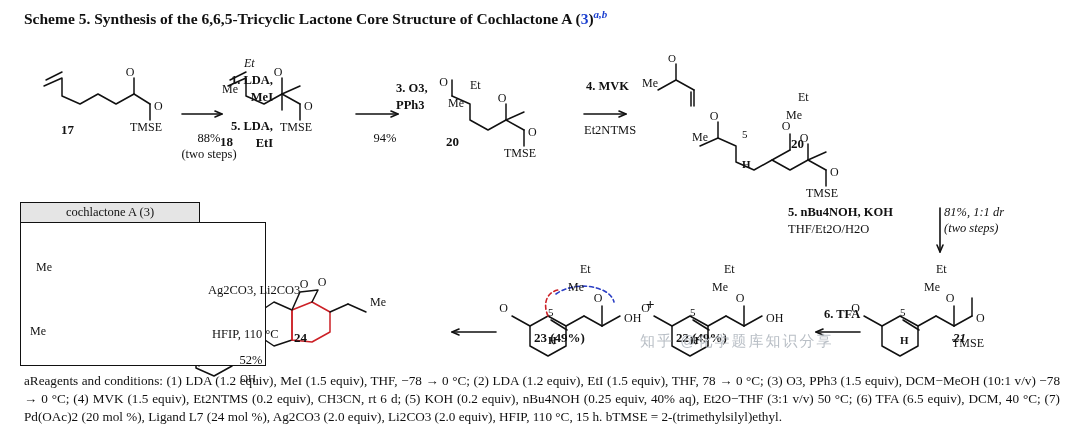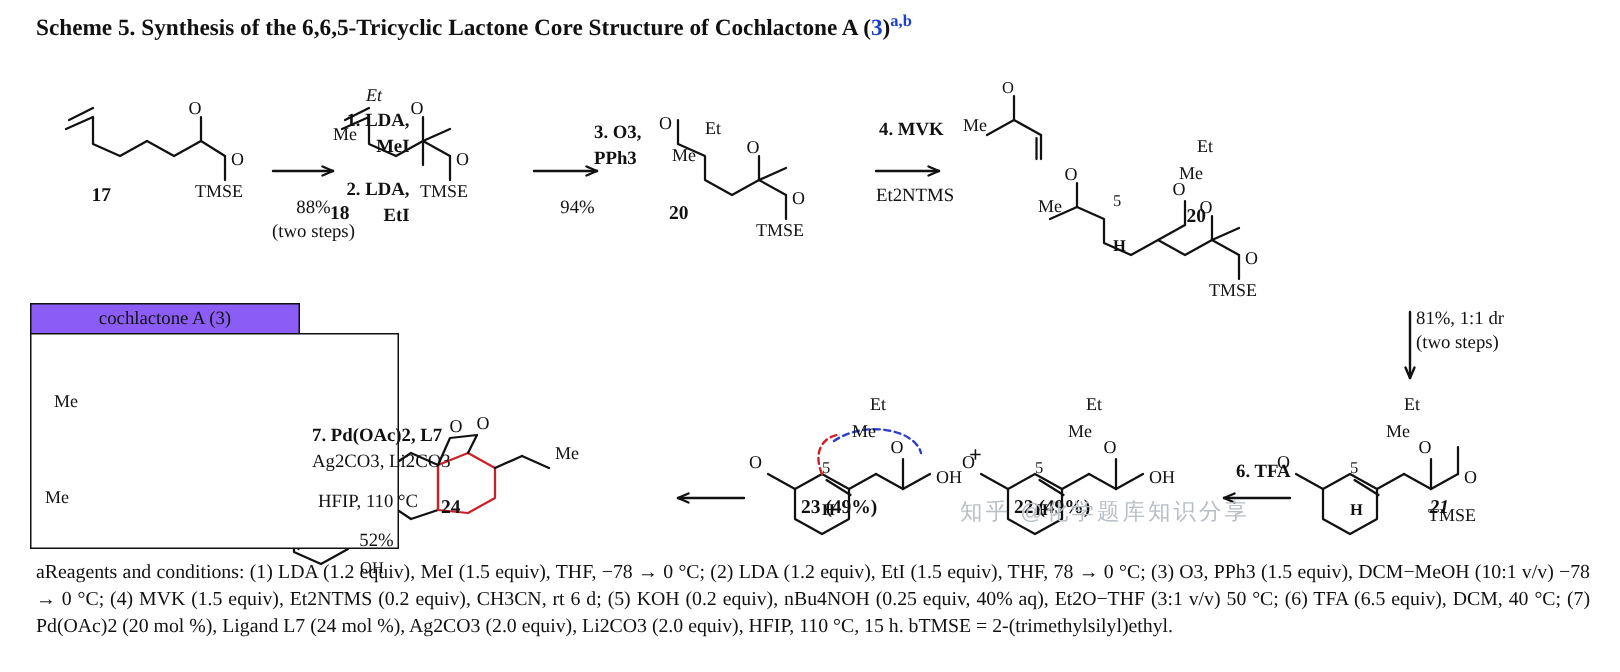--- a/index.html
+++ b/index.html
@@ -8,42 +8,42 @@
     background:#ffffff;
     font-family:"Liberation Serif", serif;
     color:#111;
     position:relative;
     overflow:hidden;
   }
   .title {
     position:absolute; left:24px; top:8px; right:20px;
     font-size:15.5px; font-weight:bold; line-height:1.25;
   }
-  .title .sup { font-size:11px; vertical-align:super; color:#1a3fd0;margin-top:38px; }
+  .title .sup { font-style:italic; font-size:11px; vertical-align:super; color:#1a3fd0;margin-top:38px; }
   .title .blue { color:#1a3fd0; }
   .scheme { position:absolute; left:0; top:34px; width:1080px; height:330px; }
   .footnote {
     position:absolute; left:24px; top:372px; right:20px;
     font-size:13.2px; line-height:1.38; text-align:justify;
   }
   .lbl {
     position:absolute; font-weight:bold; font-size:13px;
     font-family:"Liberation Serif", serif;
   }
   .cond {
     position:absolute; font-size:12.5px; line-height:1.35;
     font-family:"Liberation Serif", serif; text-align:center;
   }
   .cond b { font-weight:bold; }
   .yield { position:absolute; font-size:12.5px; text-align:center; line-height:1.3; }
   .boxed {
     position:absolute; border:1.4px solid #111; background:#ffffff;
   }
   .boxhdr {
-    position:absolute; background:#8b5cf6; border:1.4px solid #111;
+    position:absolute; background:#e5e5e5; border:1.4px solid #111;
     border-bottom:none; font-size:12.5px; text-align:center;
     padding-top:2px; box-sizing:border-box;
   }
   .watermark {
     position:absolute; font-size:15px; color:#b9bfc6; letter-spacing:2px;
     font-family:"Liberation Sans", sans-serif;
   }
   svg { overflow:visible; }
   text { font-family:"Liberation Serif", serif; }
 </style>
@@ -233,48 +233,51 @@
   <div class="lbl" style="left:676px; top:296px;">22 (49%)</div>
   <div class="lbl" style="left:534px; top:296px;">23 (49%)</div>
   <div class="lbl" style="left:294px; top:296px;">24</div>
 
   
   <div class="lbl" style="left:646px; top:262px; font-size:15px;">+</div>
 
   
   <div class="cond" style="left:180px; top:38px; width:60px; text-align:right;margin-left:33px;">
     <div><b>1. LDA, MeI</b></div>
-    <div style="margin-top:12px;"><b>2. LDA, EtI</b></div>
+    <div style="margin-top:12px;"><b>5. LDA, EtI</b></div>
   </div>
   <div class="yield" style="left:168px; top:96px; width:82px;">
     <div>88%</div>
     <div>(two steps)</div>
   </div>
 
   <div class="cond" style="left:356px; top:46px; width:60px; text-align:left;margin-left:40px;">
     <div><b>3. O3, PPh3</b></div>
   </div>
   <div class="yield" style="left:350px; top:96px; width:70px;">94%</div>
 
   <div class="cond" style="left:586px; top:44px; width:56px; text-align:left;">
     <div><b>4. MVK</b></div>
   </div>
   <div class="cond" style="left:584px; top:88px; width:70px; text-align:left;">Et2NTMS</div>
 
-  <div class="yield" style="left:944px; top:170px; width:120px; text-align:left;">
+  <div class="cond" style="left:788px; top:170px; width:150px; text-align:left;">
+    <div><b>5. nBu4NOH, KOH</b></div>
+    <div>THF/Et2O/H2O</div>
+  </div>
+  <div class="yield" style="left:944px; top:170px; width:120px; text-align:left;font-style:italic;">
     <div>81%, 1:1 dr</div>
     <div>(two steps)</div>
   </div>
 
   <div class="cond" style="left:824px; top:272px; width:60px; text-align:left;">
     <div><b>6. TFA</b></div>
   </div>
 
   <div class="cond" style="left:208px; top:248px; width:122px; text-align:left;">
-    <div><b>7. Pd(OAc)2, L7</b></div>
     <div>Ag2CO3, Li2CO3</div>
   </div>
   <div class="cond" style="left:212px; top:292px; width:104px; text-align:left;">HFIP, 110 °C</div>
   <div class="yield" style="left:216px; top:318px; width:70px;">52%</div>
 
   
   <div style="position:absolute; left:26px; top:44px; font-size:12px;"></div>
   <div style="position:absolute; left:130px; top:86px; font-size:12px;">TMSE</div>
   <div style="position:absolute; left:280px; top:86px; font-size:12px;">TMSE</div>
   <div style="position:absolute; left:504px; top:112px; font-size:12px;">TMSE</div>

